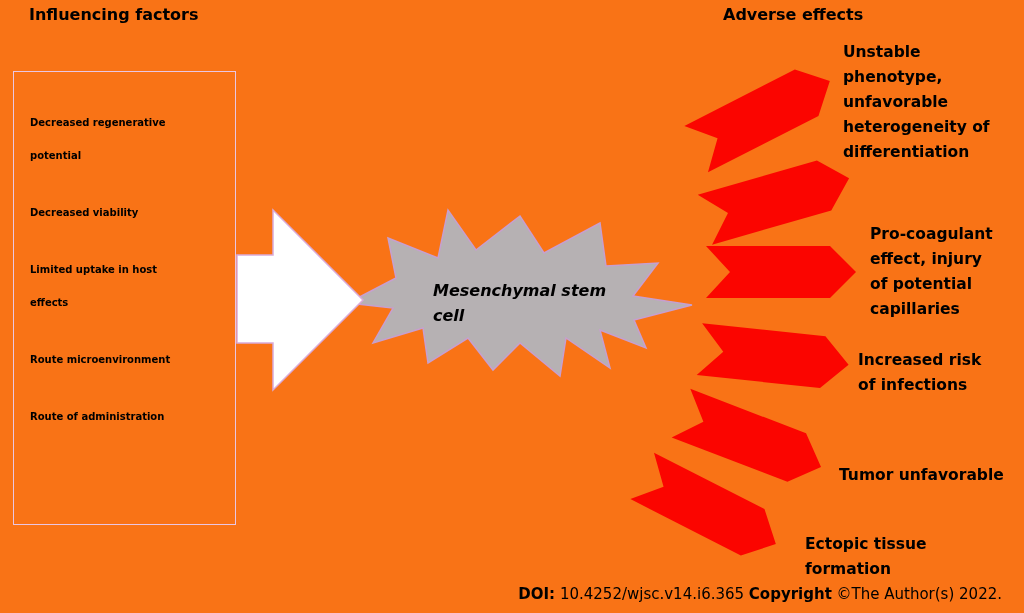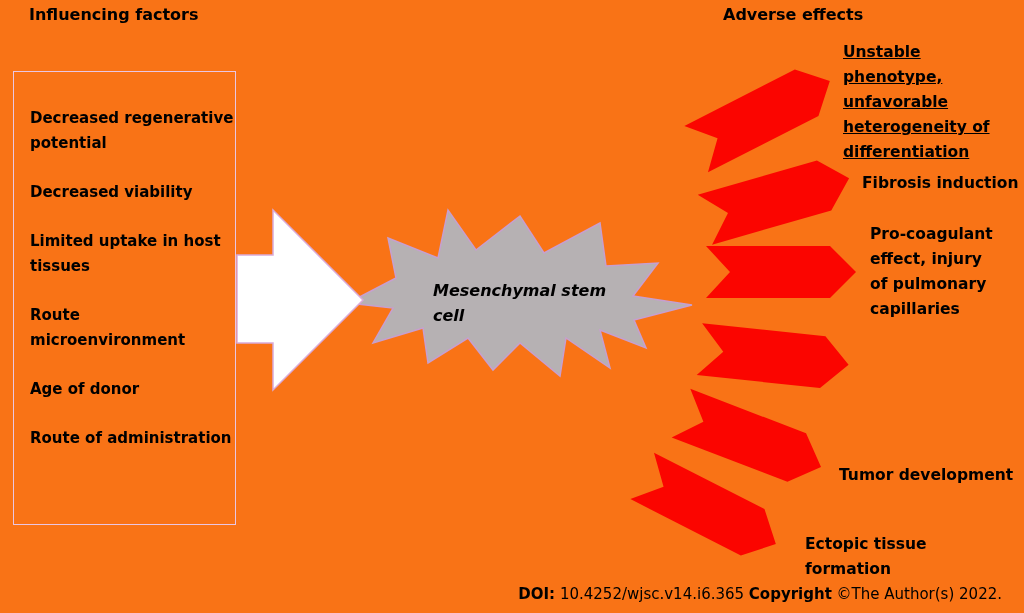--- a/index.html
+++ b/index.html
@@ -17,22 +17,22 @@
     white-space:pre;
   }
   #factor-box{
     position:absolute;
     left:13px;top:71px;
     width:205px;height:418px;
     border:1.5px solid #e9c6e3;
     padding:34px 0 0 16px;
   }
   .factor-item{
-    font-size:15px;font-weight:bold;
-    line-height:25px;
+    font-size:10px;font-weight:bold;
+    line-height:33px;
     margin-bottom:24px;
     white-space:pre-line;
   }
   .shape{position:absolute;overflow:visible;}
   .fx-label{
     position:absolute;
     font-size:15.5px;font-weight:bold;
     line-height:25px;
     white-space:pre-line;
   }
@@ -59,23 +59,22 @@
 <div id="canvas">
 
   <div class="heading" style="left:29px;top:5px;">Influencing factors</div>
   <div class="heading" style="left:723px;top:5px;text-align:center;">Adverse effects</div>
 
   <div id="factor-box">
     <div class="factor-item">Decreased regenerative
 potential</div>
     <div class="factor-item">Decreased viability</div>
     <div class="factor-item">Limited uptake in host
-tissues</div>
+effects</div>
     <div class="factor-item">Route microenvironment</div>
-    <div class="factor-item">Age of donor</div>
     <div class="factor-item">Route of administration</div>
   </div>
 
   <svg class="shape" style="left:348px;top:208px;" width="344" height="170" viewBox="0 0 344 170">
     <polygon points="0,95 48,70 40,30 90,50 100,2 128,42 172,8 196,45 252,15 258,58 310,55 285,88 344,97 286,112 298,140 252,122 262,160 218,130 212,168 172,135 145,162 120,130 80,155 75,120 25,135 45,100" fill="#b6b1b3" stroke="#c79fd0" stroke-width="1.5"></polygon>
   </svg>
 
   <svg class="shape" style="left:236px;top:209px;" width="128" height="182" viewBox="0 0 128 182">
     <polygon points="1,46 37,46 37,1 127,91 37,181 37,134 1,134" fill="#ffffff" stroke="#d9abd9" stroke-width="1.5"></polygon>
   </svg>
@@ -95,28 +94,29 @@
   <svg class="shape red-arrow" style="left:699px;top:331px;transform:rotate(6deg);" width="150" height="52" viewBox="0 0 150 52">
     <polygon points="0,0 124,0 150,26 124,52 0,52 24,26"></polygon>
   </svg>
   <svg class="shape red-arrow" style="left:676px;top:414px;transform:rotate(21deg);" width="150" height="52" viewBox="0 0 150 52">
     <polygon points="0,0 124,0 150,26 124,52 0,52 24,26"></polygon>
   </svg>
   <svg class="shape red-arrow" style="left:634px;top:484px;transform:rotate(27deg);" width="150" height="52" viewBox="0 0 150 52">
     <polygon points="0,0 124,0 150,26 124,52 0,52 24,26"></polygon>
   </svg>
 
-  <div class="fx-label" style="left:843px;top:40px;text-decoration:underline;">Unstable phenotype,
+  <div class="fx-label" style="left:843px;top:40px;">Unstable phenotype,
 unfavorable
 heterogeneity of
 differentiation</div>
-  <div class="fx-label" style="left:862px;top:171px;">Fibrosis induction</div>
   <div class="fx-label" style="left:870px;top:222px;">Pro-coagulant
 effect, injury
-of pulmonary
+of potential
 capillaries</div>
-  <div class="fx-label" style="left:839px;top:463px;">Tumor development</div>
+  <div class="fx-label" style="left:858px;top:348px;">Increased risk
+of infections</div>
+  <div class="fx-label" style="left:839px;top:463px;">Tumor unfavorable</div>
   <div class="fx-label" style="left:805px;top:532px;">Ectopic tissue
 formation</div>
 
   <div id="footer"><span class="b">DOI:</span><span> 10.4252/wjsc.v14.i6.365 </span><span class="b">Copyright</span><span> ©The Author(s) 2022.</span></div>
 
 </div>
 
 </body></html>

